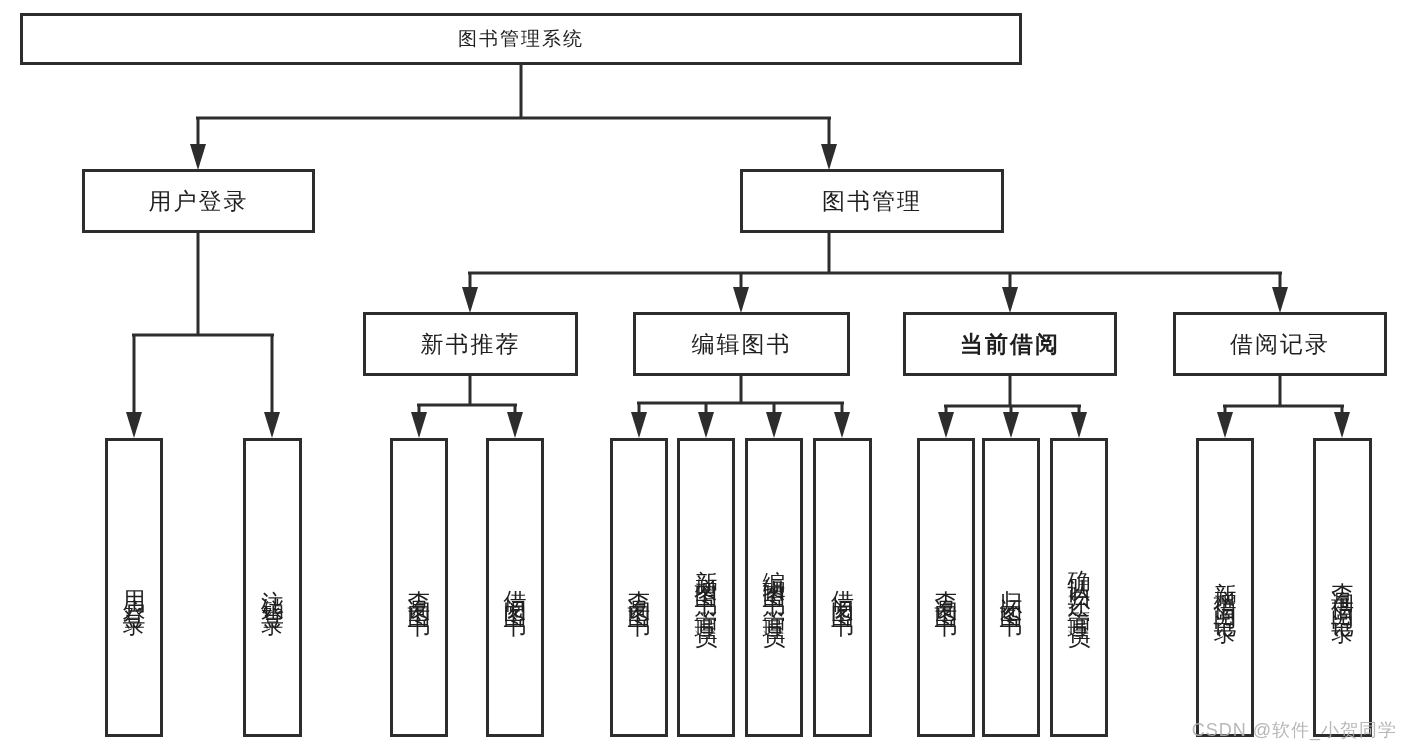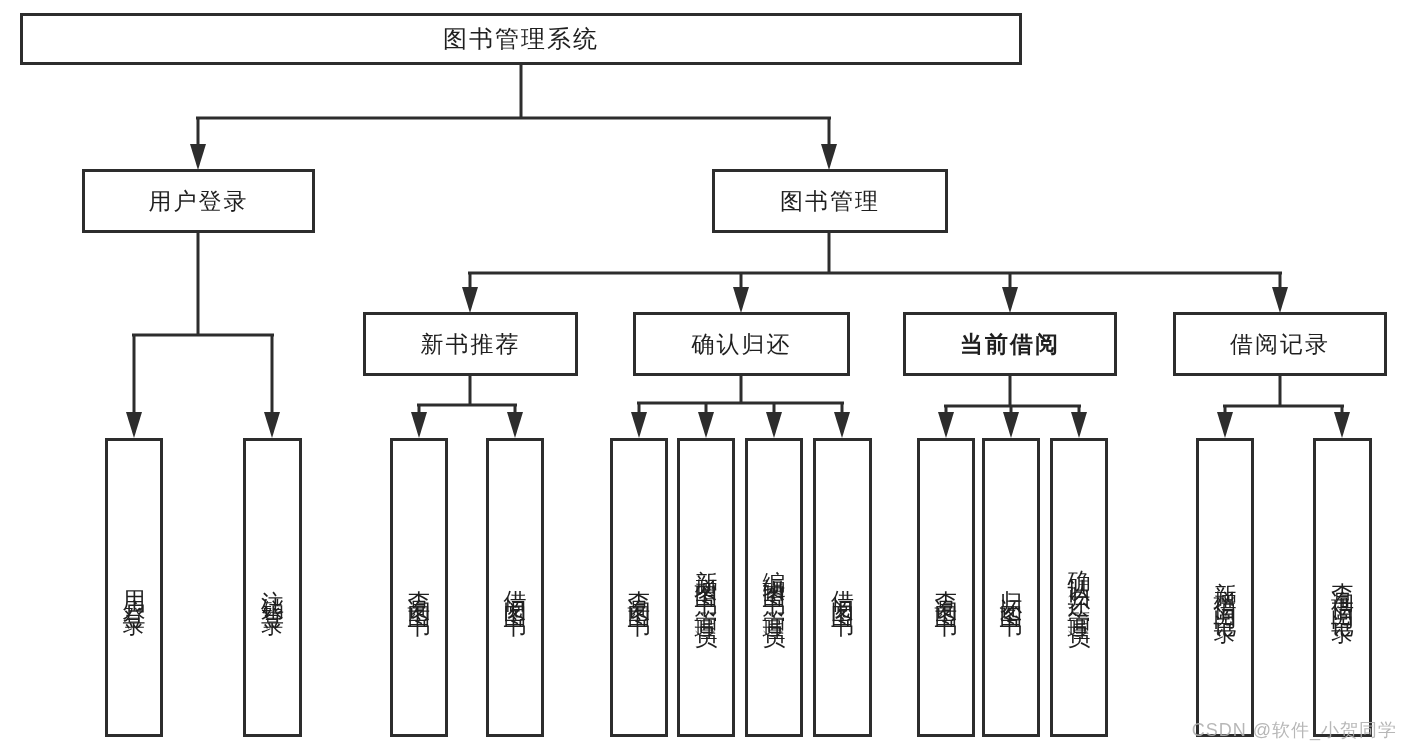--- a/index.html
+++ b/index.html
@@ -21,21 +21,21 @@
   .connectors polygon{fill:var(--line);}
   .node{
     position:absolute;box-sizing:border-box;
     border:3px solid var(--line);
     background:var(--background);
     display:flex;align-items:center;justify-content:center;
     color:var(--text);
     z-index:2;
   }
   .h-label{font-size:23px;letter-spacing:2px;white-space:nowrap;}
-  .root .h-label{font-size:24px;}
+  .root .h-label{font-size:19px;}
   .v-node{
     writing-mode:vertical-rl;
     text-orientation:mixed;
   }
   .v-label{
     font-size:23px;
     letter-spacing:8px;
     line-height:1;
     white-space:nowrap;
   }
@@ -113,29 +113,29 @@
     <polygon points="1334,412 1350,412 1342,438"></polygon>
   </svg>
 
   <div class="node root" style="left:20px;top:13px;width:1002px;height:52px;">
     <span class="h-label">图书管理系统</span>
   </div>
 
   <div class="node" style="left:82px;top:169px;width:233px;height:64px;">
     <span class="h-label">用户登录</span>
   </div>
-  <div class="node" style="left:712px;top:169px;width:236px;height:64px;">
+  <div class="node" style="left:740px;top:169px;width:264px;height:64px;">
     <span class="h-label">图书管理</span>
   </div>
 
   <div class="node" style="left:363px;top:312px;width:215px;height:64px;">
     <span class="h-label">新书推荐</span>
   </div>
   <div class="node" style="left:633px;top:312px;width:217px;height:64px;">
-    <span class="h-label">确认归还</span>
+    <span class="h-label">编辑图书</span>
   </div>
   <div class="node" style="left:903px;top:312px;width:214px;height:64px;font-weight:bold;">
     <span class="h-label">当前借阅</span>
   </div>
   <div class="node" style="left:1173px;top:312px;width:214px;height:64px;">
     <span class="h-label">借阅记录</span>
   </div>
 
   <div class="node v-node" style="left:105px;top:438px;width:58px;height:299px;">
     <span class="v-label">用户登录</span>

